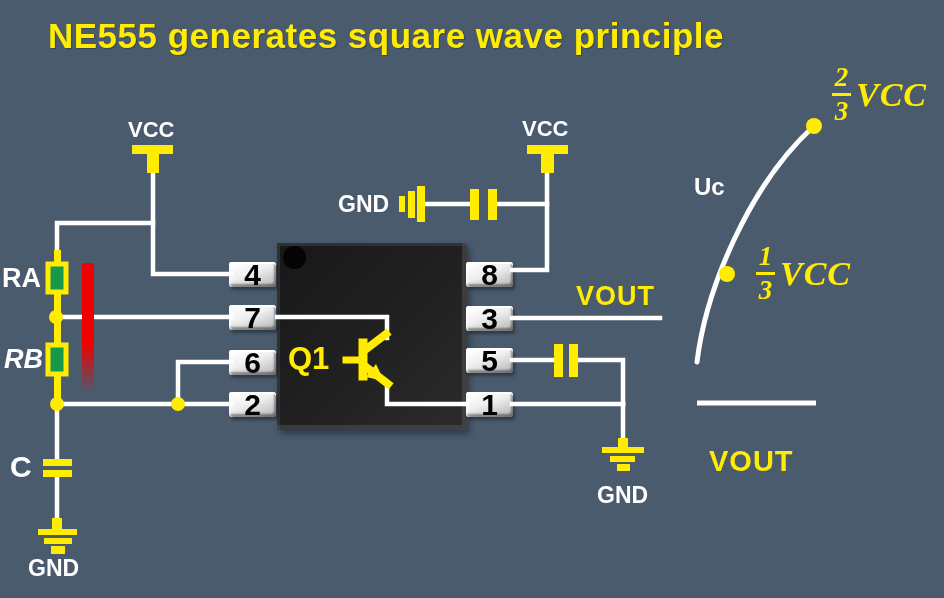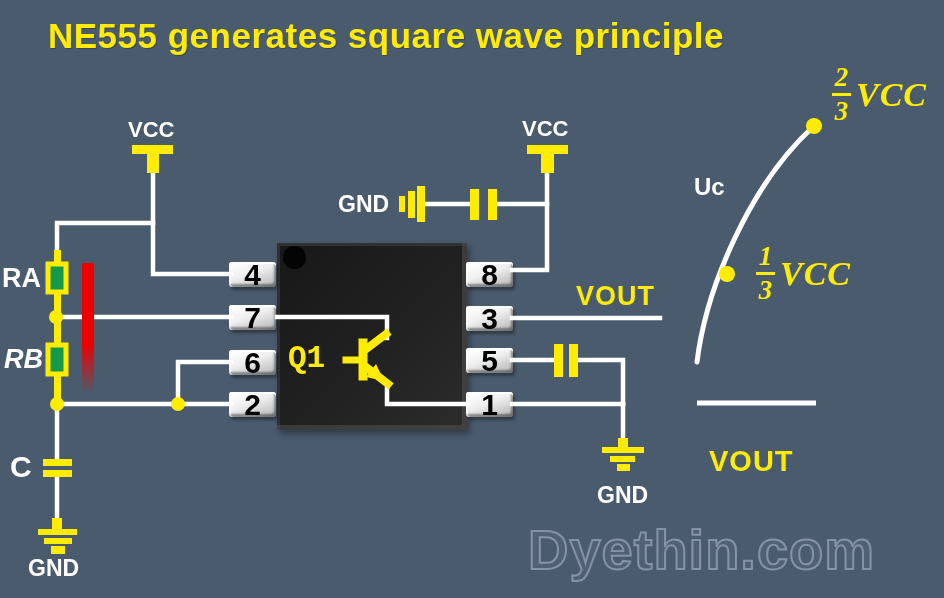--- a/index.html
+++ b/index.html
@@ -192,21 +192,21 @@
   </svg>
 
   <div class="lbl" style="left:128px;top:119px;font-size:22px;">VCC</div>
   <div class="lbl" style="left:522px;top:118px;font-size:22px;">VCC</div>
   <div class="lbl" style="left:338px;top:193px;font-size:23px;">GND</div>
   <div class="lbl" style="left:28px;top:557px;font-size:23px;">GND</div>
   <div class="lbl" style="left:597px;top:484px;font-size:23px;">GND</div>
   <div class="lbl" style="left:2px;top:265px;font-size:27px;">RA</div>
   <div class="lbl" style="left:4px;top:346px;font-size:27px;font-style:italic;">RB</div>
   <div class="lbl" style="left:10px;top:452px;font-size:30px;">C</div>
-  <div class="lbl yellow" style="left:288px;top:343px;font-size:31px;z-index:6;font-family:Liberation Mono, monospace;">Q1</div>
+  <div class="lbl yellow" style="left:288px;top:343px;font-size:31px;z-index:6;">Q1</div>
   <div class="lbl yellow" style="left:576px;top:283px;font-size:27px;letter-spacing:1px;">VOUT</div>
   <div class="lbl" style="left:694px;top:175px;font-size:24px;">Uc</div>
   <div class="lbl yellow" style="left:709px;top:447px;font-size:29px;letter-spacing:1px;">VOUT</div>
 
   <div class="thresh" style="left:832px;top:64px;">
     <span class="frac">
       <span>2</span>
       <span class="fbar"></span>
       <span>3</span>
     </span>
@@ -215,15 +215,14 @@
 
   <div class="thresh" style="left:756px;top:243px;">
     <span class="frac">
       <span>1</span>
       <span class="fbar"></span>
       <span>3</span>
     </span>
     <span class="unit">VCC</span>
   </div>
 
-  <div class="watermark">Dyethin.com</div>
 
 </div>
 
 </body></html>

